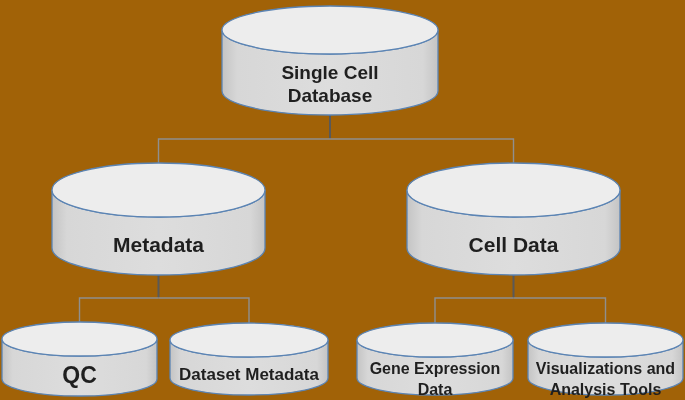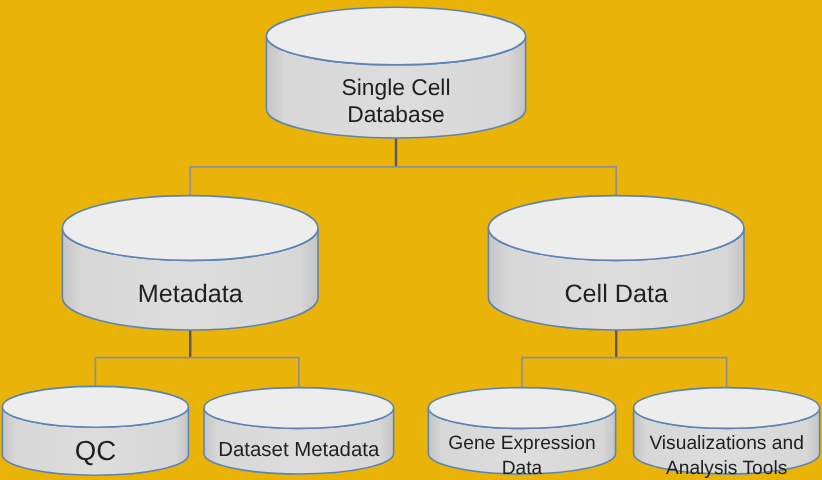--- a/index.html
+++ b/index.html
@@ -8,21 +8,22 @@
     background: #ffffff;
     width: 685px;
     height: 400px;
     overflow: hidden;
     font-family: "Liberation Sans", sans-serif;
   }
   .canvas {
     position: relative;
     width: 685px;
     height: 400px;
-    background: #eab308;
+    background: #a16207;
+    font-weight: bold;
   }
   svg { display: block; }
 
   .cyl-body {
     stroke: #5b84b4;
     stroke-width: 1.3;
   }
   .cyl-top {
     fill: #ededed;
     stroke: #5b84b4;

